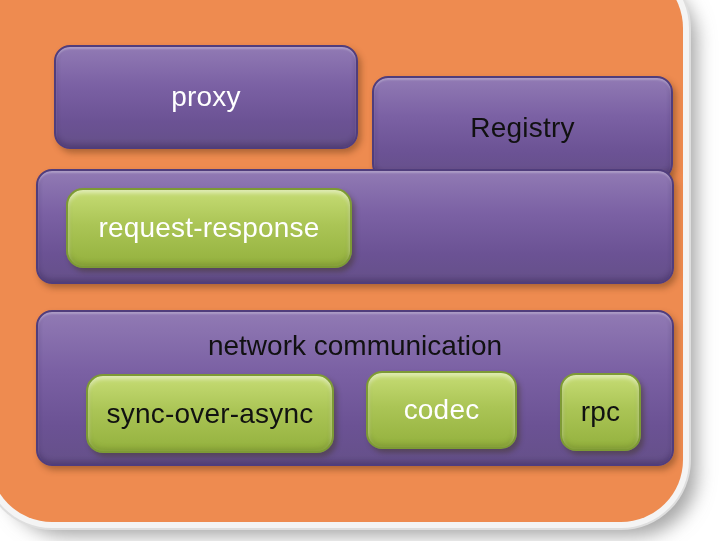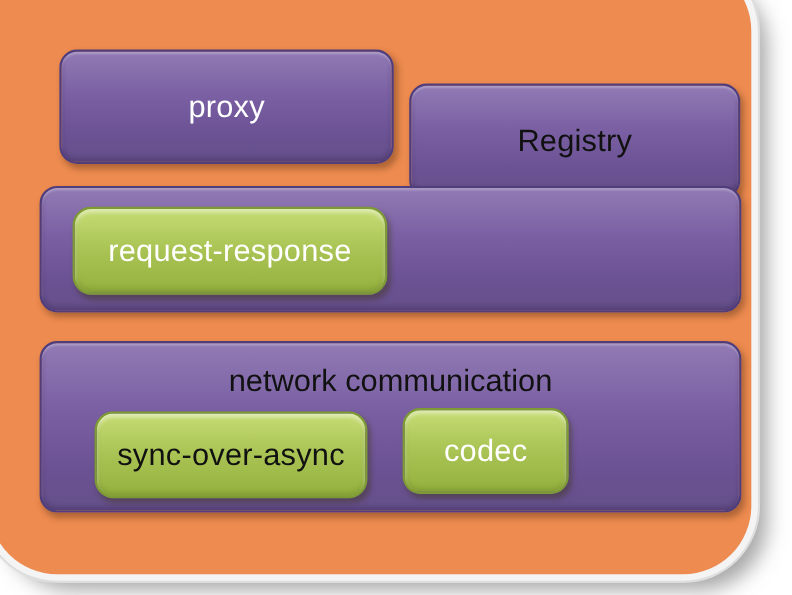--- a/index.html
+++ b/index.html
@@ -96,15 +96,16 @@
   <div class="purple centered box-label lbl-black registry-box">Registry</div>
 
   <div class="purple mid-box">
     <div class="green centered box-label lbl-white reqres-box">request-response</div>
   </div>
 
   <div class="purple net-box">
     <div class="net-title">network communication</div>
     <div class="green centered box-label lbl-white codec-box">codec</div>
     <div class="green centered box-label lbl-black sync-box">sync-over-async</div>
+    <div class="green centered box-label lbl-black rpc-box">rpc</div>
   </div>
 
 </div>
 
 </body></html>

